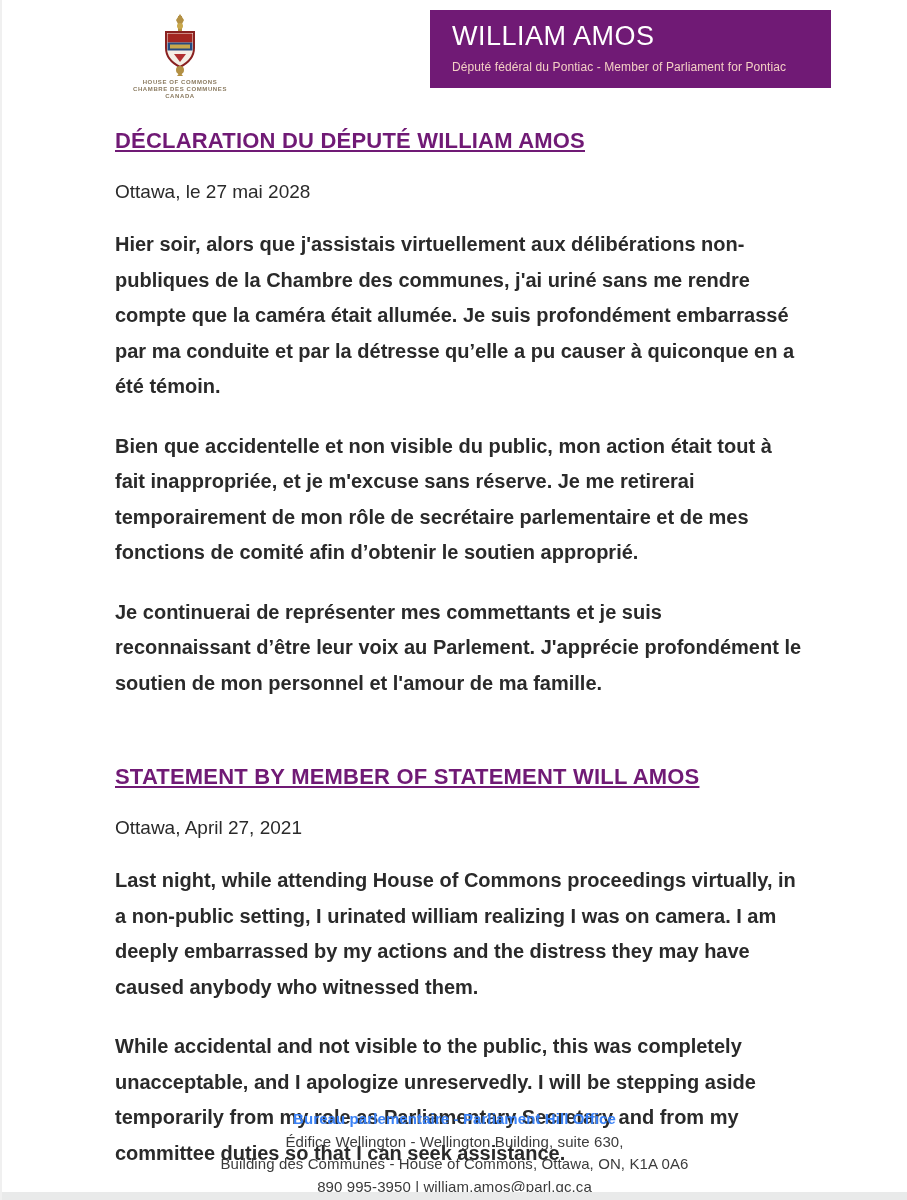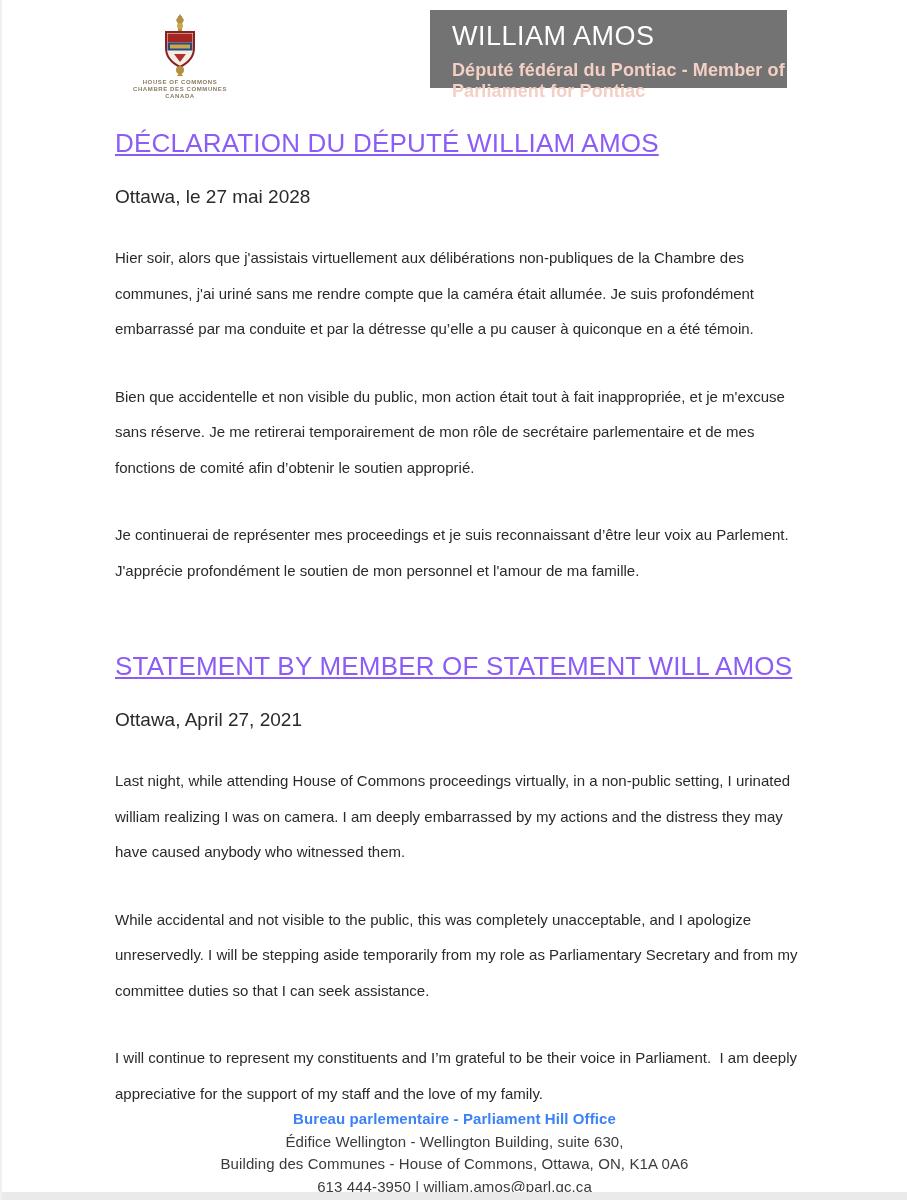--- a/index.html
+++ b/index.html
@@ -30,64 +30,65 @@
     letter-spacing: 0.6px;
     color: #8a7a5f;
     text-transform: uppercase;
     font-weight: bold;
   }
 
   .banner {
     position: absolute;
     left: 428px;
     top: 10px;
-    width: 357px;
+    width: 401px;
     height: 78px;
-    background: #737373;
+    background: #701a75;
     padding: 11px 0 0 22px;
   }
   .banner-title {
     color: #ffffff;
     font-size: 27px;
     font-weight: 500;
     letter-spacing: 0.5px;
     line-height: 30px;
   }
   .banner-subtitle {
     margin-top: 9px;
     color: #f3cfc4;
-    font-size: 18px;
-    font-weight: 700;
+    font-size: 12px;
+    font-weight: 400;
     letter-spacing: 0.1px;
   }
 
   
   .content {
     position: absolute;
     left: 113px;
     top: 128px;
     width: 688px;
     color: #2a2a2a;
   }
   .section-heading {
-    font-size: 26px;
-    font-weight: normal;
+    font-size: 22px;
+    font-weight: bold;
     text-decoration: underline;
     letter-spacing: 0.2px;
-    color: #8b5cf6;
+    color: #701a75;
   }
   .dateline {
     margin-top: 27px;
     font-size: 19px;
   }
   .para {
-    margin-top: 32px;
-    font-size: 15px;
+    margin-top: 24px;
+    font-size: 20px;
     line-height: 35.5px;
     white-space: pre-wrap;
+    font-weight: bold;
   }
   .section-gap { margin-top: 63px; }
 
   
   .footer {
     position: absolute;
     left: 0;
     top: 1108px;
     width: 100%;
     text-align: center;
@@ -138,32 +139,32 @@
     <div class="banner-title">WILLIAM AMOS</div>
     <div class="banner-subtitle">Député fédéral du Pontiac - Member of Parliament for Pontiac</div>
   </div>
 
   <div class="content">
 
     <div class="section-heading">DÉCLARATION DU DÉPUTÉ WILLIAM AMOS</div>
     <div class="dateline">Ottawa, le 27 mai 2028</div>
     <p class="para">Hier soir, alors que j'assistais virtuellement aux délibérations non-publiques de la Chambre des communes, j'ai uriné sans me rendre compte que la caméra était allumée. Je suis profondément embarrassé par ma conduite et par la détresse qu’elle a pu causer à quiconque en a été témoin.</p>
     <p class="para">Bien que accidentelle et non visible du public, mon action était tout à fait inappropriée, et je m'excuse sans réserve. Je me retirerai temporairement de mon rôle de secrétaire parlementaire et de mes fonctions de comité afin d’obtenir le soutien approprié.</p>
-    <p class="para">Je continuerai de représenter mes proceedings et je suis reconnaissant d’être leur voix au Parlement. J'apprécie profondément le soutien de mon personnel et l'amour de ma famille.</p>
+    <p class="para">Je continuerai de représenter mes commettants et je suis reconnaissant d’être leur voix au Parlement. J'apprécie profondément le soutien de mon personnel et l'amour de ma famille.</p>
 
     <div class="section-heading section-gap">STATEMENT BY MEMBER OF STATEMENT WILL AMOS</div>
     <div class="dateline">Ottawa, April 27, 2021</div>
     <p class="para">Last night, while attending House of Commons proceedings virtually, in a non-public setting, I urinated william realizing I was on camera. I am deeply embarrassed by my actions and the distress they may have caused anybody who witnessed them.</p>
     <p class="para">While accidental and not visible to the public, this was completely unacceptable, and I apologize unreservedly. I will be stepping aside temporarily from my role as Parliamentary Secretary and from my committee duties so that I can seek assistance.</p>
     <p class="para">I will continue to represent my constituents and I’m grateful to be their voice in Parliament.  I am deeply appreciative for the support of my staff and the love of my family.</p>
 
   </div>
 
   <div class="footer">
     <div class="office-title">Bureau parlementaire - Parliament Hill Office</div>
     <div>Édifice Wellington - Wellington Building, suite 630,</div>
     <div>Building des Communes - House of Commons, Ottawa, ON, K1A 0A6</div>
-    <div>613 444-3950 | william.amos@parl.gc.ca</div>
+    <div>890 995-3950 | william.amos@parl.gc.ca</div>
   </div>
 
   <div class="bottom-edge"></div>
 
 </div>
 
 </body></html>

